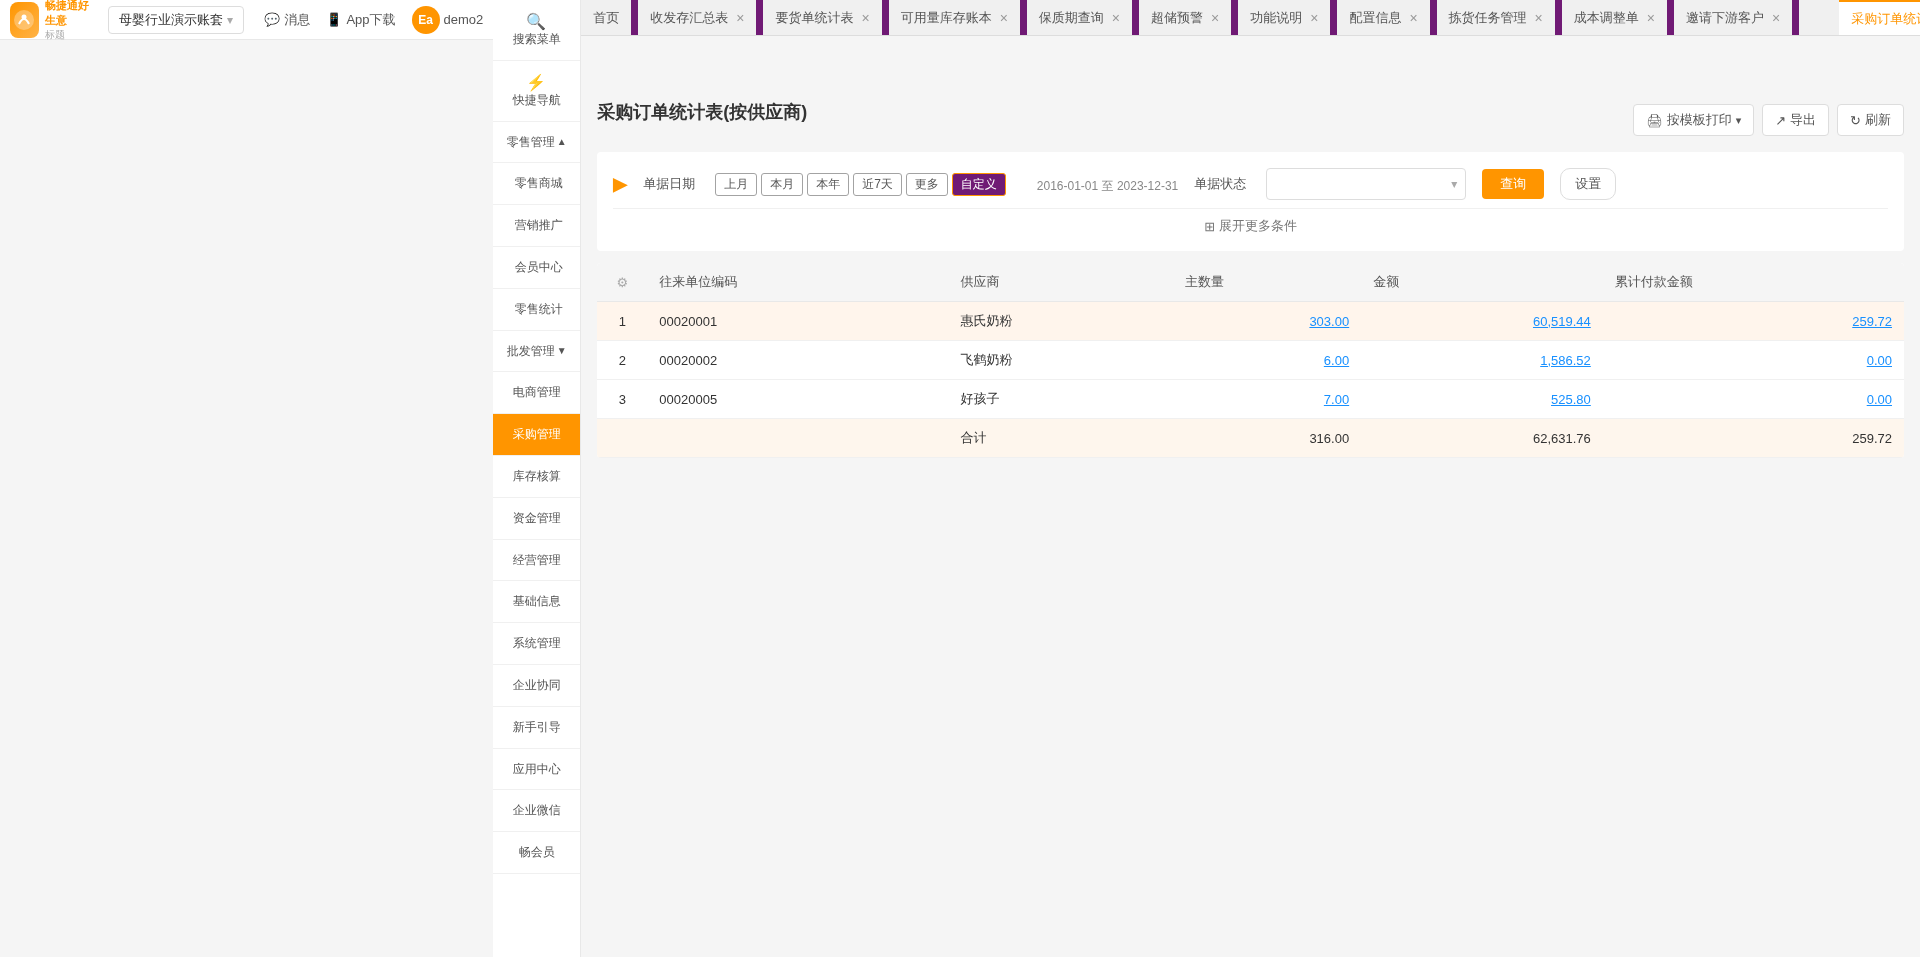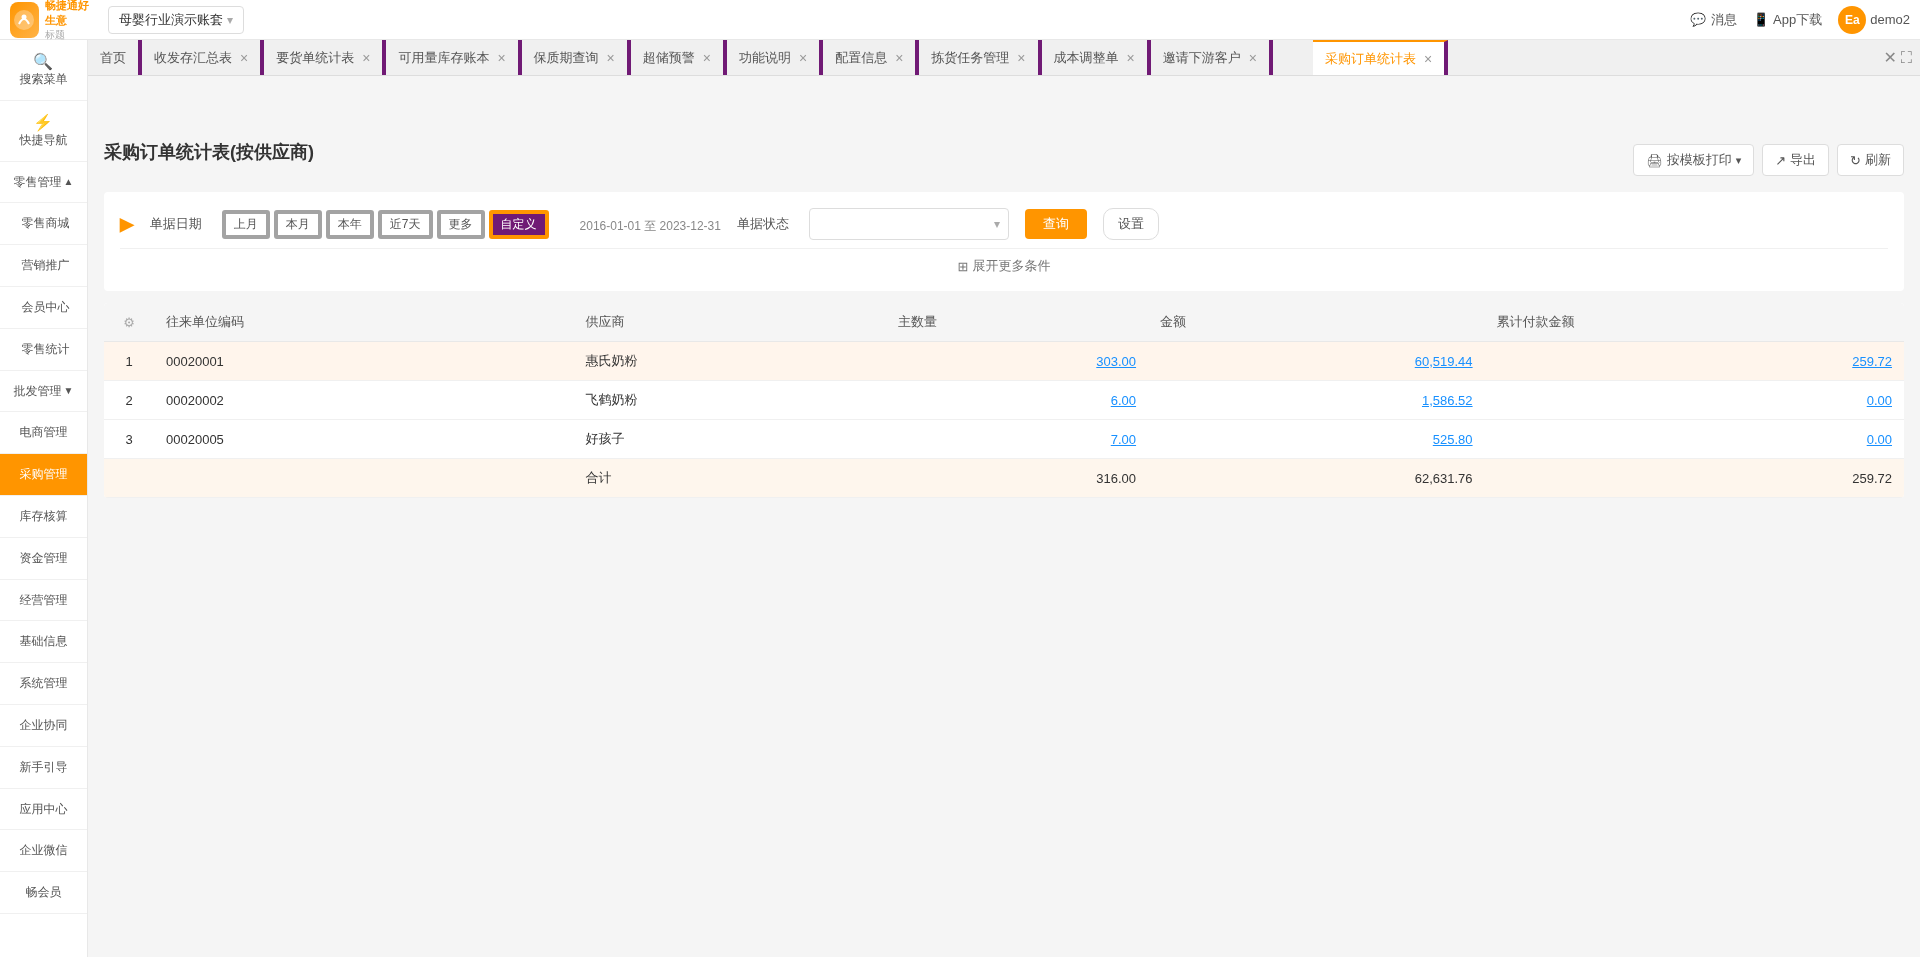--- a/index.html
+++ b/index.html
@@ -1,19 +1,19 @@
 <!DOCTYPE html>
 <html><head>
   <meta charset="utf-8">
   <style>
     * { box-sizing: border-box; margin: 0; padding: 0; }
     body { font-family: "Microsoft YaHei", "PingFang SC", Arial, sans-serif; font-size: 13px; background: #f5f5f5; overflow: hidden; height: 957px; }
 
     
-    .app-wrapper { display: flex; flex-direction: column; height: 957px; justify-content: flex-end; }
+    .app-wrapper { display: flex; flex-direction: row; height: 957px; justify-content: flex-end; }
     
     
     .top-bar { display: flex; align-items: center; height: 40px; background: #fff; border-bottom: 1px solid #e8e8e8; padding: 0 10px; gap: 10px; }
     .logo-area { display: flex; align-items: center; gap: 6px; width: 88px; flex-shrink: 0; }
     .logo-icon { width: 36px; height: 36px; background: linear-gradient(135deg, #ff9500, #ffb347); border-radius: 8px; display: flex; align-items: center; justify-content: center; color: white; font-size: 16px; font-weight: bold; }
     .workspace-selector { display: flex; align-items: center; gap: 4px; padding: 4px 10px; border: 1px solid #ddd; border-radius: 4px; cursor: pointer; font-size: 13px; color: #333; flex: 0 0 auto; }
     .top-bar-spacer { flex: 1; }
     .top-bar-actions { display: flex; align-items: center; gap: 16px; }
     .action-item { display: flex; align-items: center; gap: 4px; cursor: pointer; color: #555; font-size: 13px; }
     .user-avatar { width: 28px; height: 28px; background: #ff9500; border-radius: 50%; display: flex; align-items: center; justify-content: center; color: white; font-size: 12px; font-weight: bold; }
@@ -26,36 +26,36 @@
     .sidebar-item { padding: 12px 4px; text-align: center; cursor: pointer; color: #555; font-size: 13px; border-bottom: 1px solid #f0f0f0; transition: background 0.2s; }
     .sidebar-item.active { background: #ff9500; color: white; }
     .sidebar-item .item-label { font-size: 12px; line-height: 1.4; }
     .sidebar-item-with-arrow { display: flex; align-items: center; justify-content: center; gap: 2px; }
 
     
     .content-area { flex: 1; display: flex; flex-direction: column; overflow: hidden; }
 
     
     .tab-bar { display: flex; align-items: center; background: #f0f0f0; height: 36px; overflow-x: auto; flex-shrink: 0; border-bottom: 1px solid #ddd; }
-    .tab-item { display: flex; align-items: center; gap: 4px; padding: 4px 12px; height: 36px; cursor: pointer; white-space: nowrap; font-size: 13px; color: #555; border-right: 4px solid #701a75; flex-shrink: 0; }
+    .tab-item { display: flex; align-items: center; gap: 4px; padding: 4px 12px; height: 36px; cursor: pointer; white-space: nowrap; font-size: 13px; color: #555; border-right: 7px solid #701a75; flex-shrink: 0; }
     .tab-item.active { background: #fff; color: #ff9500; font-weight: 500; border-top: 2px solid #ff9500; margin-left: 40px; }
     .tab-item .tab-close { color: #999; font-size: 14px; margin-left: 4px; }
     .tab-bar-actions { display: flex; align-items: center; margin-left: auto; padding: 0 8px; gap: 4px; }
 
     
     .page-content { flex: 1; overflow-y: auto; padding: 16px; background: #f5f5f5; }
     .page-title { font-size: 18px; font-weight: bold; color: #333; margin-bottom: 16px; }
 
     
     .filter-card { background: #fff; border-radius: 4px; padding: 16px; margin-bottom: 12px; }
     .filter-row { display: flex; align-items: center; gap: 16px; flex-wrap: wrap; }
     .filter-group { display: flex; align-items: center; gap: 20px; }
     .filter-label { color: #555; font-size: 13px; white-space: nowrap; }
     .date-shortcuts { display: flex; gap: 4px; }
-    .date-shortcut { padding: 2px 8px; border: 4px solid #a3a3a3; border-radius: 3px; cursor: pointer; font-size: 12px; color: #555; background: #fff; }
+    .date-shortcut { padding: 2px 8px; border: 1px solid #a3a3a3; border-radius: 3px; cursor: pointer; font-size: 12px; color: #555; background: #fff; }
     .date-shortcut.custom { background: #701a75; color: white; border-color: #ff9500; }
     .filter-select { height: 32px; border: 1px solid #ddd; border-radius: 4px; padding: 0 8px; font-size: 13px; min-width: 160px; cursor: pointer; display: flex; align-items: center; justify-content: space-between; background: #fff; }
     .filter-input-wrap { height: 32px; border: 1px solid #ddd; border-radius: 4px; padding: 0 8px; font-size: 13px; min-width: 200px; display: flex; align-items: center; background: #fff; cursor: pointer; color: #999; }
     .expand-more-btn { margin: 8px auto 0; display: flex; align-items: center; gap: 4px; cursor: pointer; color: #777; font-size: 13px; justify-content: center; border-top: 1px solid #f0f0f0; padding-top: 8px; }
     .btn-template { display: flex; align-items: center; gap: 4px; padding: 6px 12px; border: 1px solid #ddd; border-radius: 4px; background: #fff; cursor: pointer; font-size: 13px; color: #555; }
     .btn-export { display: flex; align-items: center; gap: 4px; padding: 6px 12px; border: 1px solid #ddd; border-radius: 4px; background: #fff; cursor: pointer; font-size: 13px; color: #555; }
     .btn-refresh { display: flex; align-items: center; gap: 4px; padding: 6px 12px; border: 1px solid #ddd; border-radius: 4px; background: #fff; cursor: pointer; font-size: 13px; color: #555; }
     .btn-query { padding: 6px 18px; background: #ff9500; color: white; border: none; border-radius: 4px; cursor: pointer; font-size: 13px; }
     .btn-settings { padding: 6px 14px; border: 1px solid #ddd; border-radius: 10px; background: #fff; cursor: pointer; font-size: 13px; color: #555; }
 

